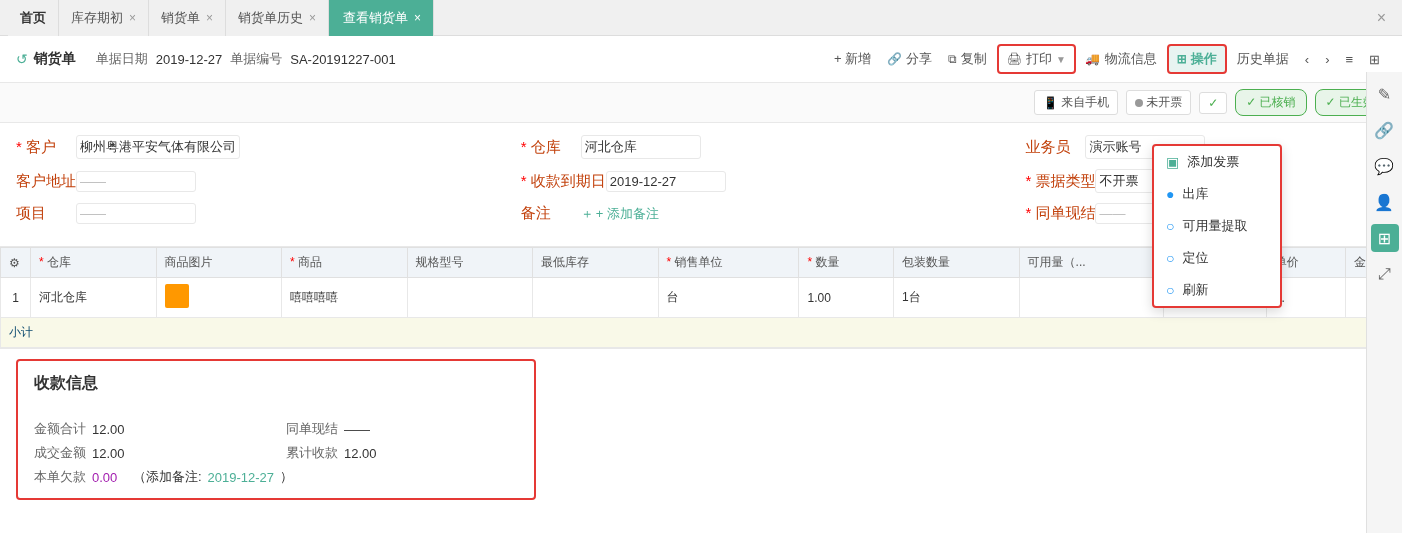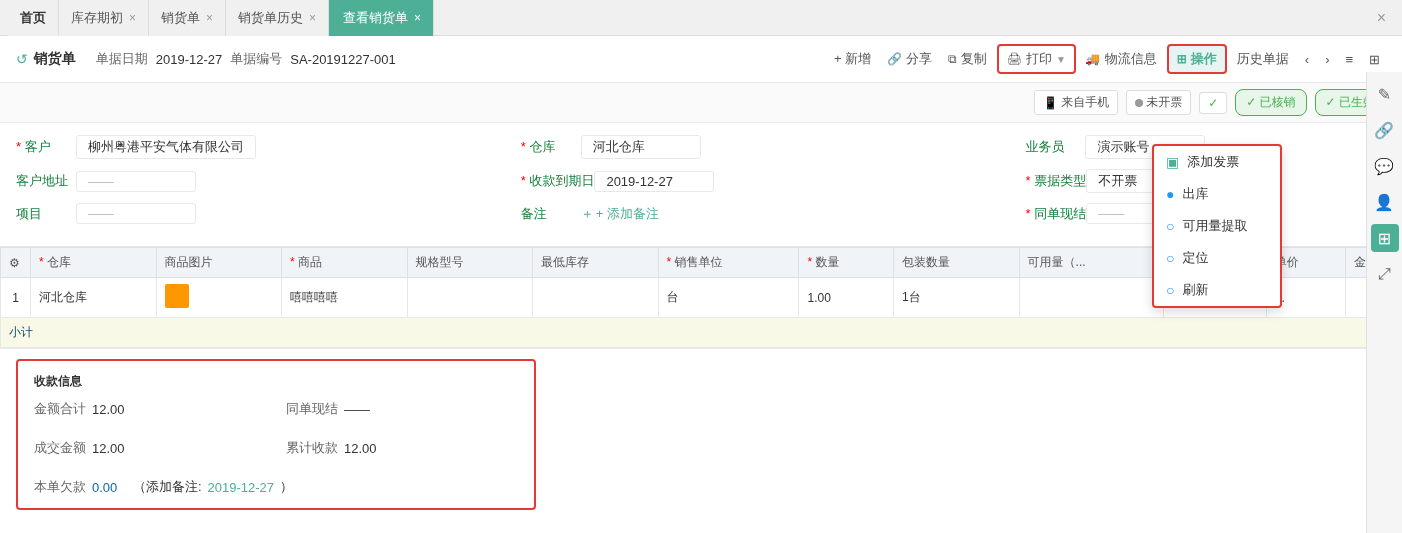--- a/index.html
+++ b/index.html
@@ -157,33 +157,33 @@
       margin-bottom: 10px;
       gap: 0;
     }
     .form-field {
       display: flex;
       align-items: center;
       flex: 1;
       min-width: 0;
     }
     .form-label {
-      color: #15803d;
+      color: #c2410c;
       white-space: nowrap;
       min-width: 60px;
-      font-size: 13px;
+      font-size: 15px;
     }
     .form-label.required::before {
       content: '* ';
       color: red;
     }
     .form-value {
       color: #333;
       font-size: 13px;
-      padding: 2px 11px;
+      padding: 2px 3px;
       border: 1px solid #e8e8e8;
       border-radius: 3px;
       background: #fff;
       min-width: 120px;
     }
     .form-value.empty { color: #bbb; }
     .add-note-btn {
       color: #4caf96;
       cursor: pointer;
       font-size: 13px;
@@ -234,38 +234,38 @@
     
     .payment-box {
       border: 2px solid #e53935;
       border-radius: 4px;
       padding: 12px 16px;
       margin: 10px 16px;
       background: #fff;
       max-width: 520px;
     }
     .payment-title {
-      font-size: 12px;
+      font-size: 16px;
       font-weight: bold;
       color: #333;
-      margin-bottom: 10px;
+      margin-bottom: 26px;
     }
     .payment-grid {
       display: grid;
       grid-template-columns: 1fr 1fr;
-      gap: 21px 20px;
+      gap: 6px 20px;
     }
     .payment-item {
       display: flex;
       align-items: center;
       gap: 6px;
     }
     .payment-label { color: #666; font-size: 13px; }
     .payment-value { color: #333; font-size: 13px; }
-    .payment-value.orange { color: #0369a1; }
+    .payment-value.orange { color: #a21caf; }
     .payment-value.date { color: #4caf96; }
 
     
     .dropdown-menu {
       position: absolute;
       top: 108px;
       right: 120px;
       background: #fff;
       border: 2px solid #e53935;
       border-radius: 4px;

